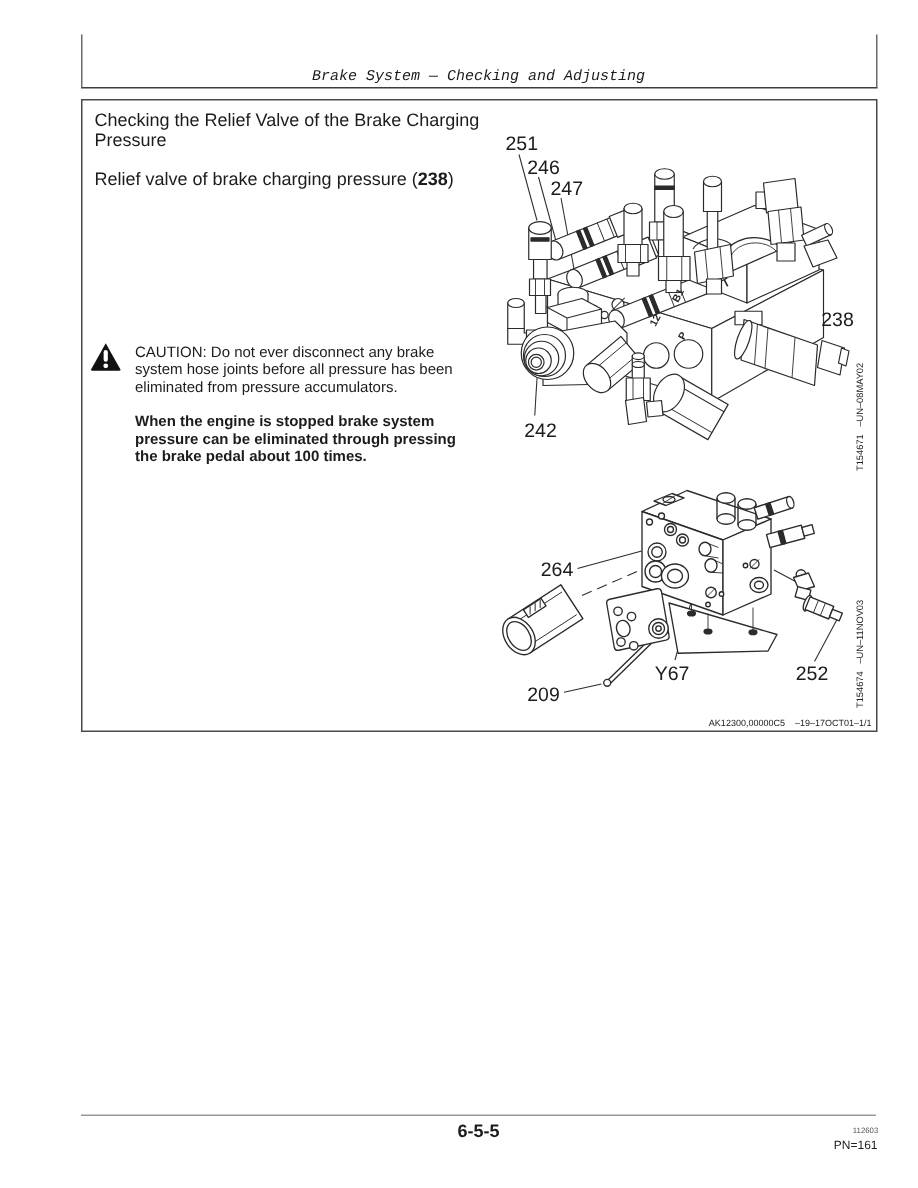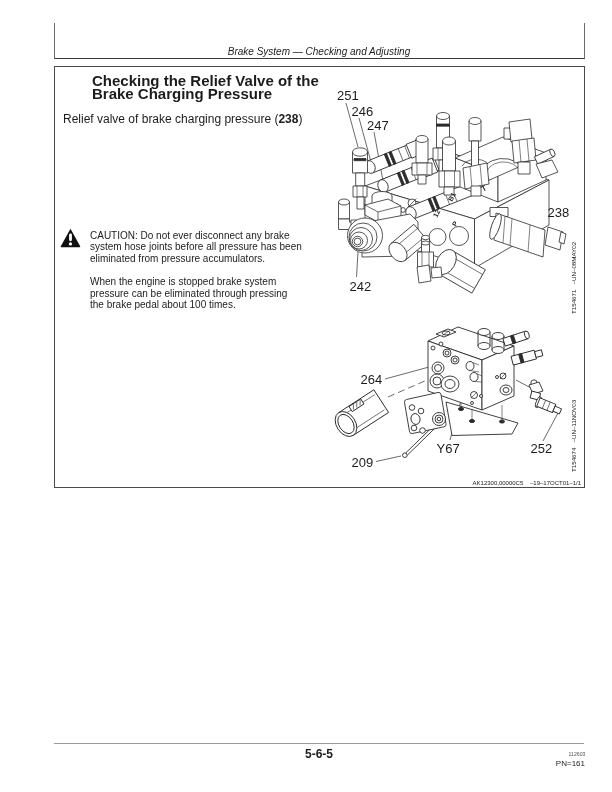--- a/index.html
+++ b/index.html
@@ -6,42 +6,42 @@
   body{width:612px;height:792px;background:#fff;position:relative;overflow:hidden;
        font-family:"Liberation Sans",sans-serif;color:#1c1c1c;}
   .abs{position:absolute;}
 </style>
 </head>
 <body>
 
 <div class="abs" style="left:54px;top:23px;width:529px;height:35px;
      border-left:1px solid #6a6a6a;border-right:1px solid #6a6a6a;border-bottom:1px solid #3c3c3c;"></div>
 <div class="abs" style="left:54px;top:45.5px;width:530px;text-align:center;
-     font-size:10px;font-style:italic;line-height:11px;">Brake System — Checking and Adjusting</div>
+     font-size:10px;font-style:italic;line-height:11px;font-family:Liberation Mono, monospace;">Brake System — Checking and Adjusting</div>
 
 <div class="abs" style="left:54px;top:66px;width:529px;height:420px;border:1px solid #4a4a4a;"></div>
 
-<div class="abs" style="left:63px;top:74.3px;width:260px;font-size:15px;font-weight:bold;line-height:13px;margin-left:29px;">
+<div class="abs" style="left:63px;top:74.3px;width:260px;font-size:12px;font-weight:normal;line-height:13px;">
 Checking the Relief Valve of the Brake Charging Pressure</div>
 
 <div class="abs" style="left:63px;top:114px;font-size:12px;line-height:11.5px;">
 Relief valve of brake charging pressure (<b>238</b>)</div>
 
 <div class="abs" style="left:63px;top:138px;width:260px;font-size:10px;line-height:11.5px;">
 </div>
 
 <svg class="abs" style="left:60px;top:228px;" width="21" height="20" viewBox="0 0 21 20">
   <path d="M10.5 0.8 L20.2 18.2 Q20.5 19.2 19.4 19.2 L1.6 19.2 Q0.5 19.2 0.8 18.2 Z" fill="#111"></path>
   <rect x="9.1" y="5.4" width="2.8" height="7.8" rx="1.4" fill="#fff"></rect>
   <circle cx="10.5" cy="15.9" r="1.6" fill="#fff"></circle>
 </svg>
 
 <div class="abs" style="left:90px;top:229.5px;width:245px;font-size:10px;font-weight:normal;line-height:11.5px;">
 CAUTION: Do not ever disconnect any brake<br>system hose joints before all pressure has been<br>eliminated from pressure accumulators.</div>
-<div class="abs" style="left:90px;top:276.2px;width:245px;font-size:10px;font-weight:normal;line-height:11.5px;">
+<div class="abs" style="left:90px;top:276.2px;width:245px;font-size:10px;font-weight:bold;line-height:11.5px;">
 When the engine is stopped brake system<br>pressure can be eliminated through pressing<br>the brake pedal about 100 times.</div>
 
 <svg class="abs" style="left:330px;top:85px;" width="255" height="235" viewBox="330 85 255 235">
 <g fill="none" stroke="#2b2b2b" stroke-width="0.8" stroke-linejoin="round">
 
 <g stroke-width="0.7">
 <path d="M346,103 L358,147"></path>
 <path d="M359,118 L371,162"></path>
 <path d="M374,132 L383,181"></path>
 <path d="M546.5,204 L527,186"></path>
@@ -342,15 +342,15 @@
 <text x="530.5" y="453">252</text>
 </g>
 </svg>
 
 <div class="abs" style="left:569.5px;top:313.5px;font-size:6.2px;line-height:7px;transform:rotate(-90deg);transform-origin:0 0;white-space:nowrap;color:#222;">T154671&nbsp;&nbsp;&nbsp;–UN–08MAY02</div>
 <div class="abs" style="left:569.5px;top:471.5px;font-size:6.2px;line-height:7px;transform:rotate(-90deg);transform-origin:0 0;white-space:nowrap;color:#222;">T154674&nbsp;&nbsp;&nbsp;–UN–11NOV03</div>
 
 <div class="abs" style="left:0;top:479.6px;width:581px;text-align:right;font-size:6px;line-height:7px;color:#222;">AK12300,00000C5&nbsp;&nbsp;&nbsp;&nbsp;–19–17OCT01–1/1</div>
 
 <div class="abs" style="left:54px;top:743px;width:530px;height:1px;background:#9a9a9a;"></div>
-<div class="abs" style="left:54px;top:748px;width:530px;text-align:center;font-size:12px;font-weight:bold;line-height:13px;">5-6-5</div>
+<div class="abs" style="left:54px;top:748px;width:530px;text-align:center;font-size:12px;font-weight:bold;line-height:13px;">6-5-5</div>
 <div class="abs" style="left:385px;top:750.8px;width:200.5px;text-align:right;font-size:5.2px;line-height:6px;color:#555;">112603</div>
 <div class="abs" style="left:385px;top:758.6px;width:200px;text-align:right;font-size:8px;line-height:9px;">PN=161</div>
 
 </body></html>

